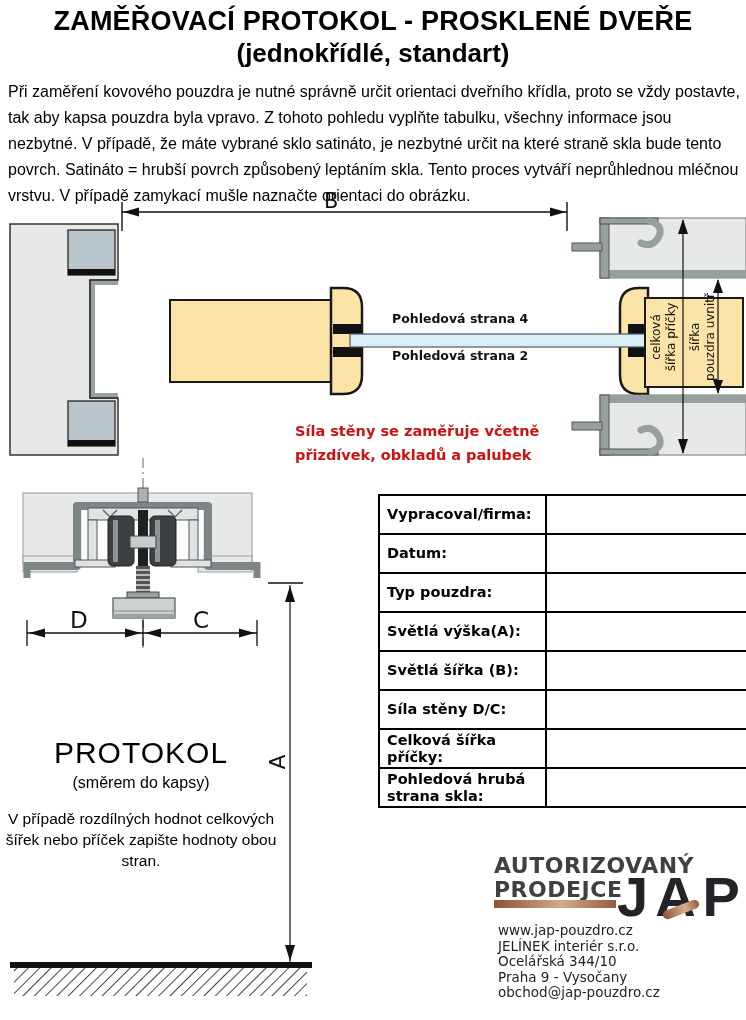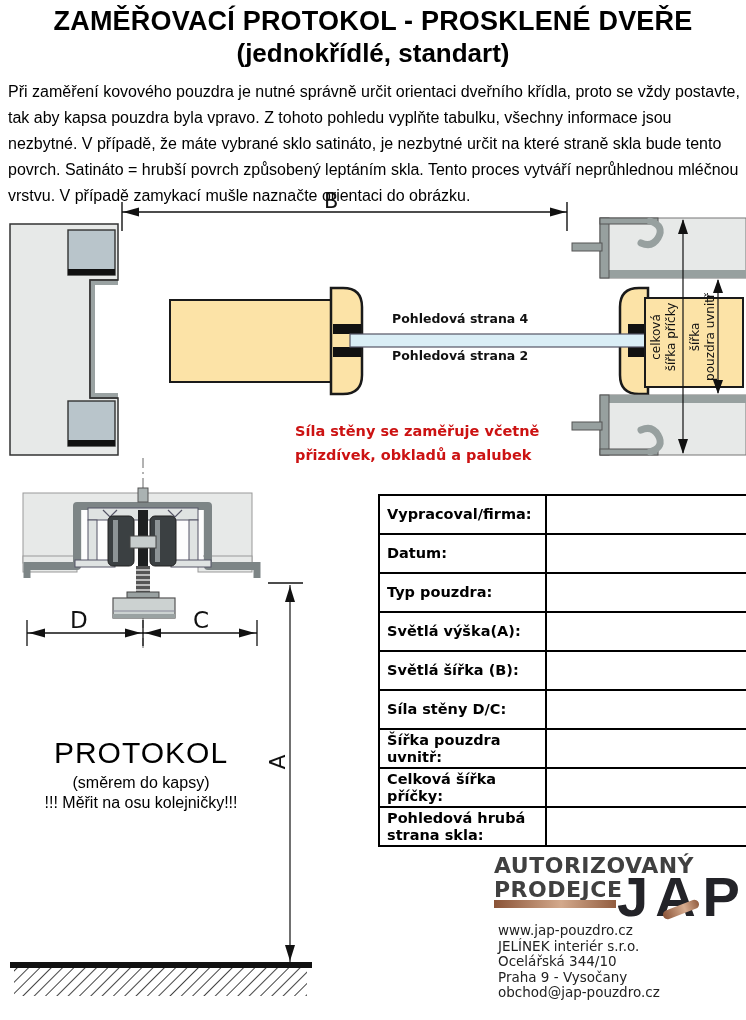--- a/index.html
+++ b/index.html
@@ -221,21 +221,21 @@
     </g>
   </svg>
 
   <div class="abs dimlabel" style="left:70px;top:607px;font-size:23px">D</div>
   <div class="abs dimlabel" style="left:193px;top:607px;font-size:23px">C</div>
   <div class="abs alabel dimlabel" style="left:261px;top:747px;font-size:22px">A</div>
 
   <div class="abs bokorys-block">
     <div class="h">PROTOKOL</div>
     <div class="s1">(směrem do kapsy)</div>
-    <div class="s2">!!! Měřit na osu kolejničky!!!</div>
+    <div class="n">V případě rozdílných hodnot celkových šířek nebo příček zapište hodnoty obou stran.</div>
   </div>
 
   <table class="mtable">
     <tbody>
       <tr>
         <td class="lbl">Vypracoval/firma:</td>
         <td class="val"></td>
       </tr>
       <tr>
         <td class="lbl">Datum:</td>
@@ -248,24 +248,20 @@
       <tr>
         <td class="lbl">Světlá výška(A):</td>
         <td class="val"></td>
       </tr>
       <tr>
         <td class="lbl">Světlá šířka (B):</td>
         <td class="val"></td>
       </tr>
       <tr>
         <td class="lbl">Síla stěny D/C:</td>
-        <td class="val"></td>
-      </tr>
-      <tr>
-        <td class="lbl">Šířka pouzdra uvnitř:</td>
         <td class="val"></td>
       </tr>
       <tr>
         <td class="lbl">Celková šířka příčky:</td>
         <td class="val"></td>
       </tr>
       <tr>
         <td class="lbl">Pohledová hrubá strana skla:</td>
         <td class="val"></td>
       </tr>

